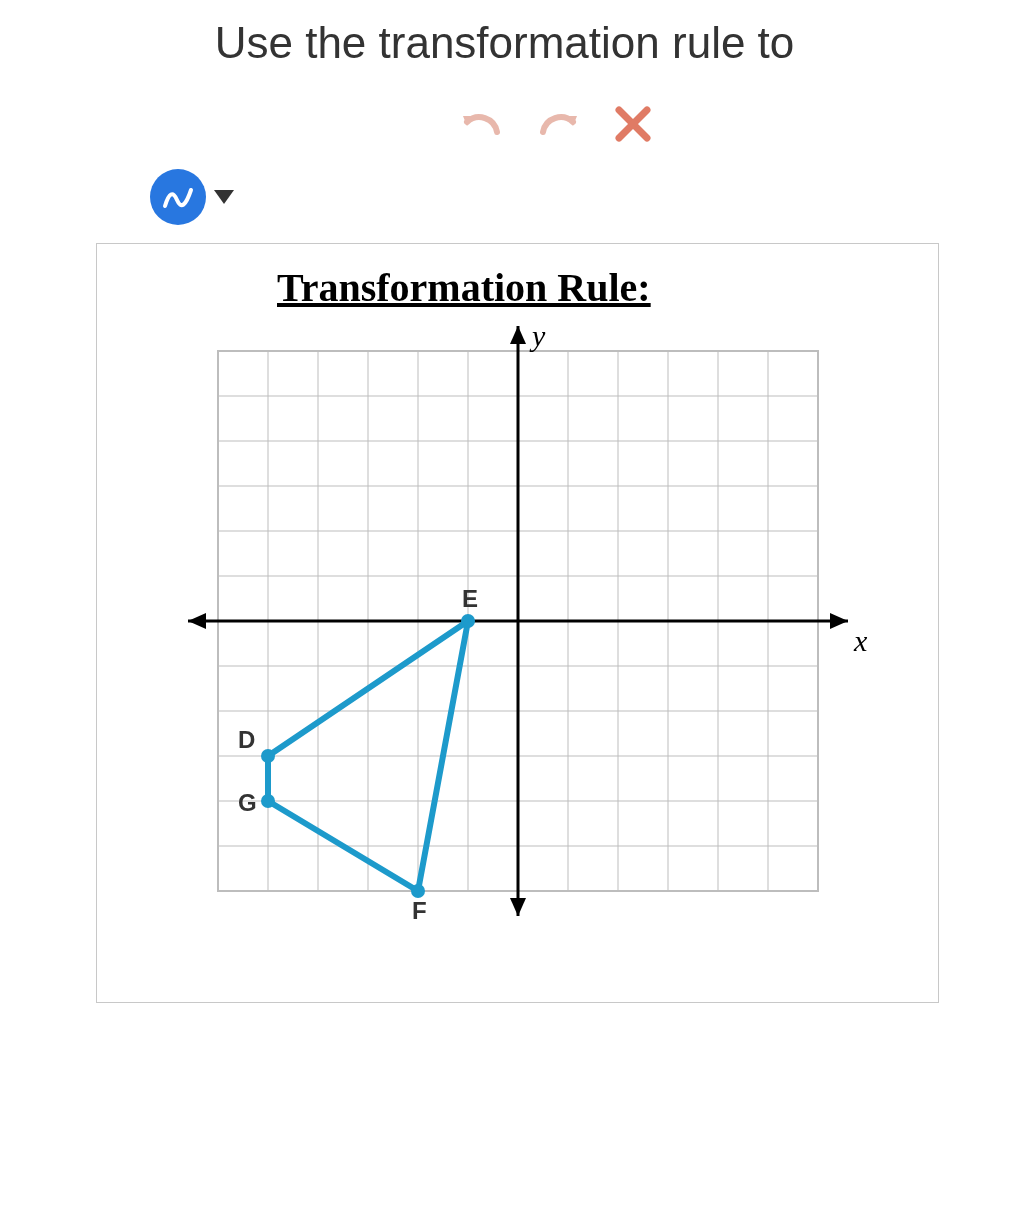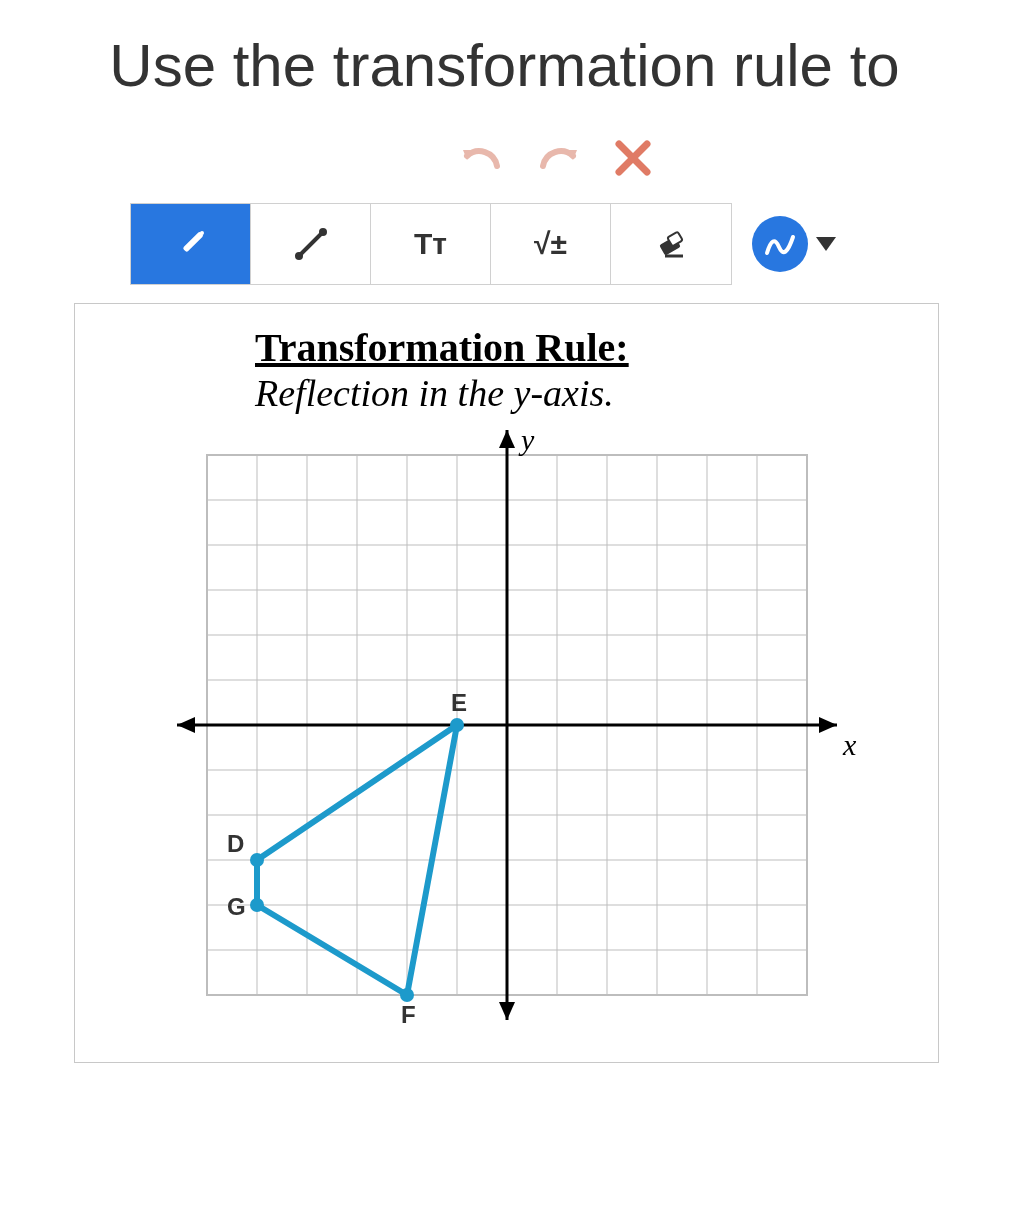--- a/index.html
+++ b/index.html
@@ -9,25 +9,25 @@
     background: #fff;
     width: 1009px;
     height: 1227px;
     padding: 0;
   }
   .container {
     width: 100%;
     padding: 0 60px;
   }
   .prompt {
-    font-size: 60px;
+    font-size: 44px;
     color: #333;
     text-align: center;
     line-height: 1.4;
-    margin: 16px auto 30px;
+    margin: 4px auto 30px;
     padding-top: 8px;
   }
   .undo-row {
     display: flex;
     justify-content: center;
     align-items: center;
     gap: 30px;
     margin-bottom: 25px;
     margin-left: 100px;
   }
@@ -66,21 +66,21 @@
   }
   .caret-down {
     margin-left:8px;
     width:0;height:0;border-left:10px solid transparent;
     border-right:10px solid transparent;border-top:14px solid #333;
   }
   .canvas {
     border:1px solid #c8c8c8;
     padding: 20px 30px 16px 30px;
     background:#fff;
-    margin-left: 14px;
+    margin-left: 36px;
     margin-right: 10px;
     height: 760px;
     overflow:hidden;
   }
   .rule-head {
     font-family: "Comic Sans MS", "Marker Felt", cursive;
     font-size: 40px;
     font-weight: bold;
     text-decoration: underline;
     margin-left: 150px;
@@ -134,55 +134,30 @@
     </span>
     <span>
       <svg width="40" height="40" viewBox="0 0 40 40">
           <line x1="6" y1="6" x2="34" y2="34" stroke="#e07b65" stroke-width="7" stroke-linecap="round"></line>
           <line x1="34" y1="6" x2="6" y2="34" stroke="#e07b65" stroke-width="7" stroke-linecap="round"></line>
         </svg>
     </span>
   </div>
 
   <div class="toolbar">
-    <div class="tool-group">
-      <div class="tool active">
-        <svg width="34" height="34" viewBox="0 0 34 34">
-            <rect x="14" y="2" width="6" height="24" rx="2" fill="#fff" transform="rotate(45 17 17)"></rect>
-            <circle cx="28" cy="6" r="2" fill="#fff"></circle>
-          </svg>
-      </div>
-      <div class="tool">
-        <svg width="40" height="40" viewBox="0 0 40 40">
-            <circle cx="8" cy="32" r="4" fill="#333"></circle>
-            <circle cx="32" cy="8" r="4" fill="#333"></circle>
-            <line x1="8" y1="32" x2="32" y2="8" stroke="#333" stroke-width="4"></line>
-          </svg>
-      </div>
-      <div class="tool">Tт</div>
-      <div class="tool">√±</div>
-      <div class="tool">
-        <svg width="40" height="40" viewBox="0 0 40 40">
-            <rect x="10" y="16" width="18" height="12" rx="2" fill="#333" transform="rotate(-30 19 22)"></rect>
-            <rect x="18" y="10" width="12" height="10" rx="2" fill="#fff" stroke="#333" stroke-width="2" transform="rotate(-30 24 15)"></rect>
-            <line x1="14" y1="32" x2="32" y2="32" stroke="#333" stroke-width="3"></line>
-          </svg>
-      </div>
-    </div>
     <div class="scribble-btn">
       <svg width="34" height="34" viewBox="0 0 34 34">
           <path d="M4 26 Q10 6 16 20 Q22 34 30 10" fill="none" stroke="#fff" stroke-width="4" stroke-linecap="round"></path>
         </svg>
     </div>
     <div class="caret-down"></div>
   </div>
 
   <div class="canvas">
     <div class="rule-head">Transformation Rule:</div>
-    <div class="rule-body">Reflection in the y-axis.</div>
     <div class="graph-wrap">
       <svg id="grid-svg" width="760" height="600" viewBox="0 0 760 600">
           <line x1="80" y1="570" x2="80" y2="30" stroke="#bdbdbd" stroke-width="1"></line>
           <line x1="130" y1="570" x2="130" y2="30" stroke="#bdbdbd" stroke-width="1"></line>
           <line x1="180" y1="570" x2="180" y2="30" stroke="#bdbdbd" stroke-width="1"></line>
           <line x1="230" y1="570" x2="230" y2="30" stroke="#bdbdbd" stroke-width="1"></line>
           <line x1="280" y1="570" x2="280" y2="30" stroke="#bdbdbd" stroke-width="1"></line>
           <line x1="330" y1="570" x2="330" y2="30" stroke="#bdbdbd" stroke-width="1"></line>
           <line x1="380" y1="570" x2="380" y2="30" stroke="#bdbdbd" stroke-width="1"></line>
           <line x1="430" y1="570" x2="430" y2="30" stroke="#bdbdbd" stroke-width="1"></line>

